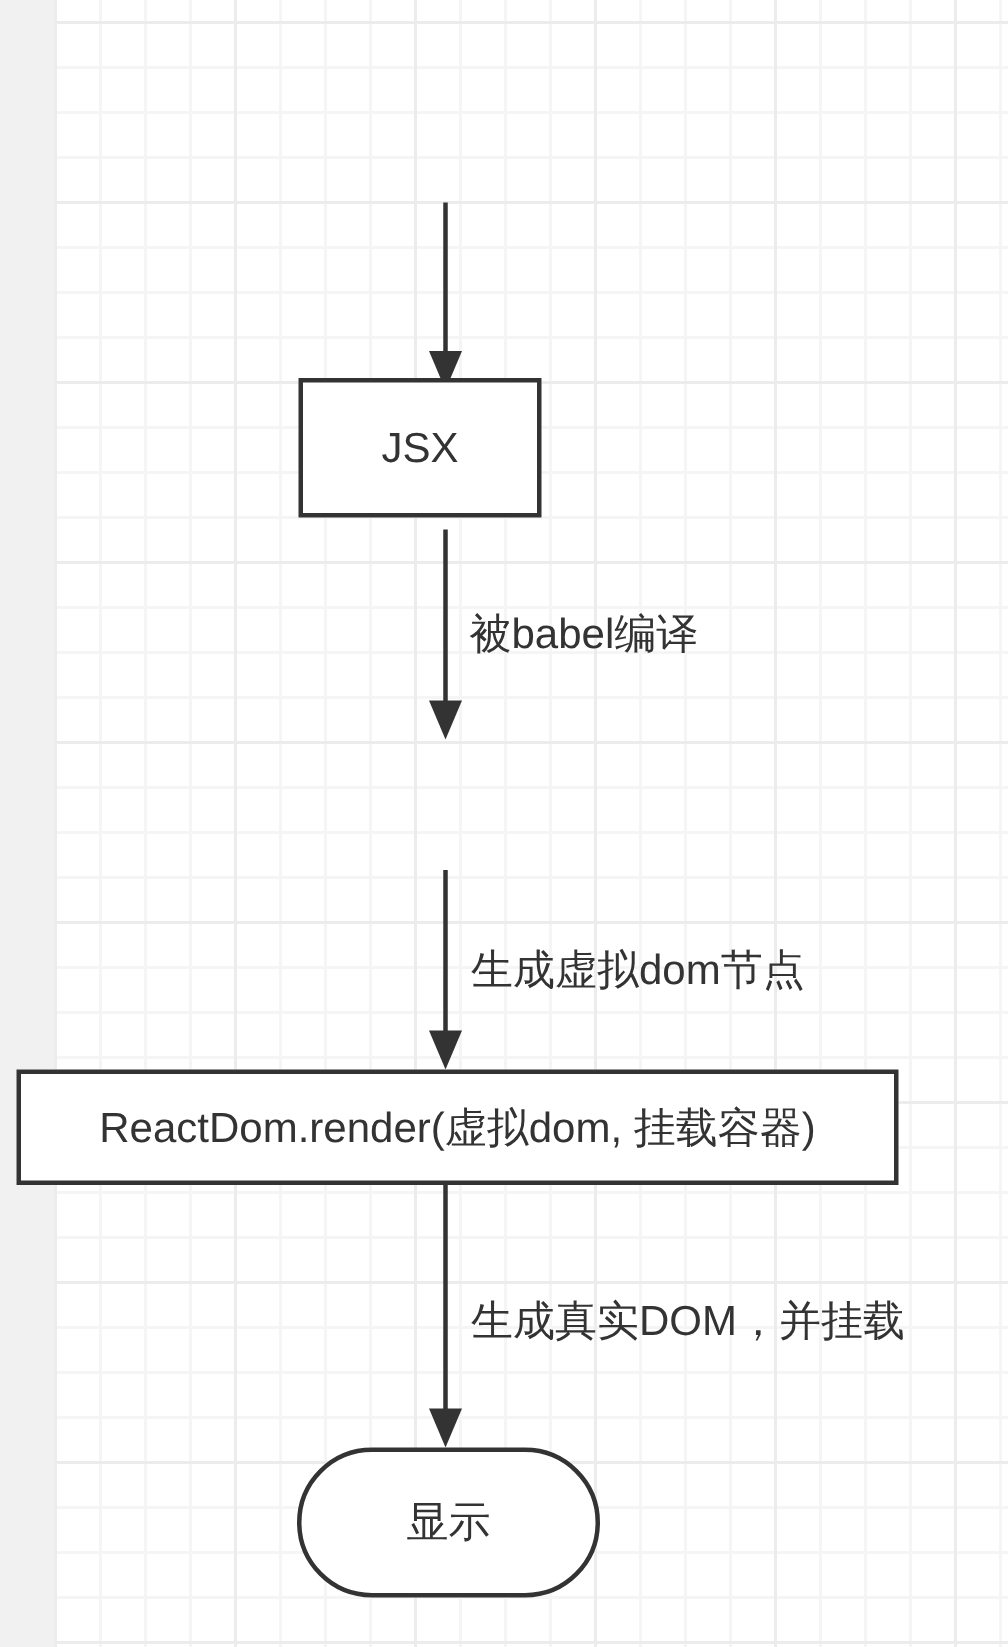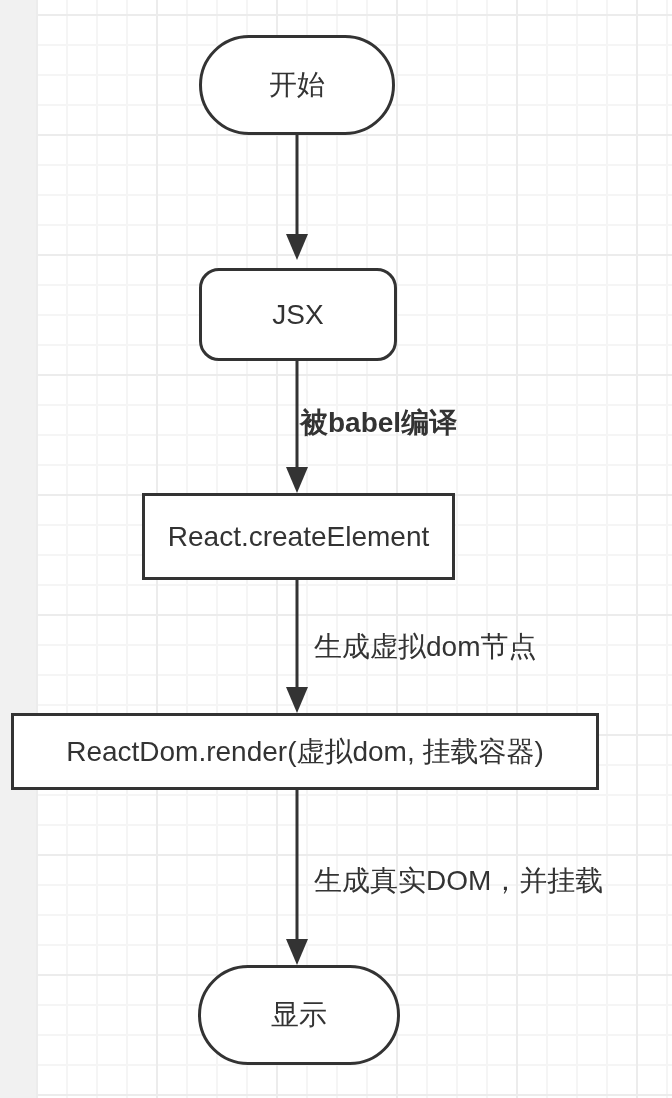--- a/index.html
+++ b/index.html
@@ -70,31 +70,25 @@
     z-index: 3;
   }
 </style>
 </head>
 <body>
 
 <div id="stage">
 
   <div class="left-margin"></div>
 
-  <div class="node stadium" style="left:199px; top:35px; width:196px; height:100px;">
-    <span>开始</span>
-  </div>
 
-  <div class="node" style="left:199px; top:268px; width:198px; height:93px;border-radius:20px;">
+  <div class="node" style="left:199px; top:252px; width:162px; height:93px;">
     <span>JSX</span>
   </div>
 
-  <div class="node" style="left:142px; top:493px; width:313px; height:87px;">
-    <span>React.createElement</span>
-  </div>
 
   <div class="node" style="left:11px; top:713px; width:588px; height:77px;">
     <span>ReactDom.render(虚拟dom, 挂载容器)</span>
   </div>
 
   <div class="node stadium" style="left:198px; top:965px; width:202px; height:100px;justify-content:center;">
     <span>显示</span>
   </div>
 
   <div class="edge" style="left:286px; top:135px; height:125px;">
@@ -110,19 +104,19 @@
   <div class="edge" style="left:286px; top:580px; height:133px;">
     <div class="edge-line"></div>
     <div class="edge-head"></div>
   </div>
 
   <div class="edge" style="left:286px; top:790px; height:175px;">
     <div class="edge-line"></div>
     <div class="edge-head"></div>
   </div>
 
-  <span class="edge-label" style="left:300px; top:406px;font-weight:bold;">被babel编译</span>
+  <span class="edge-label" style="left:313px; top:406px;">被babel编译</span>
 
   <span class="edge-label" style="left:314px; top:630px;text-align:right;">生成虚拟dom节点</span>
 
   <span class="edge-label" style="left:314px; top:864px;">生成真实DOM，并挂载</span>
 
 </div>
 
 </body></html>

